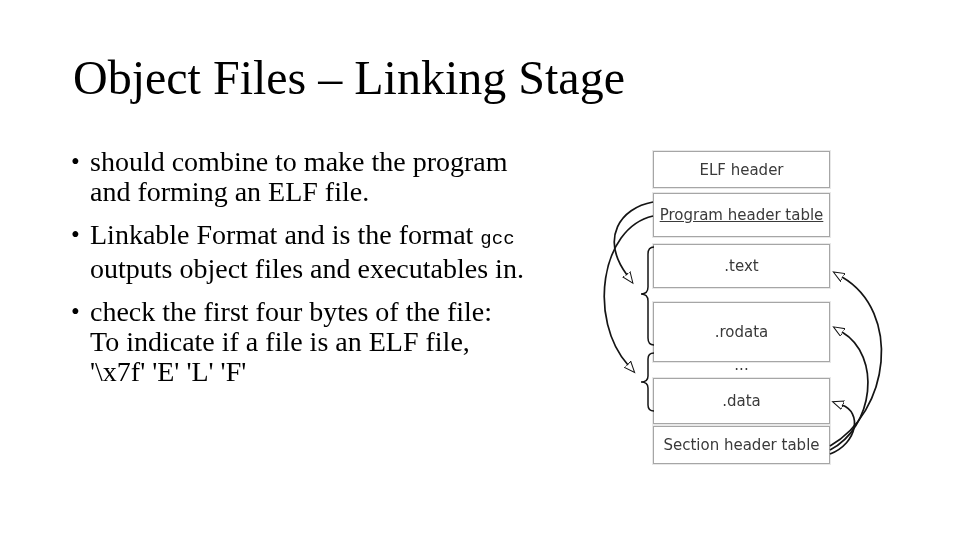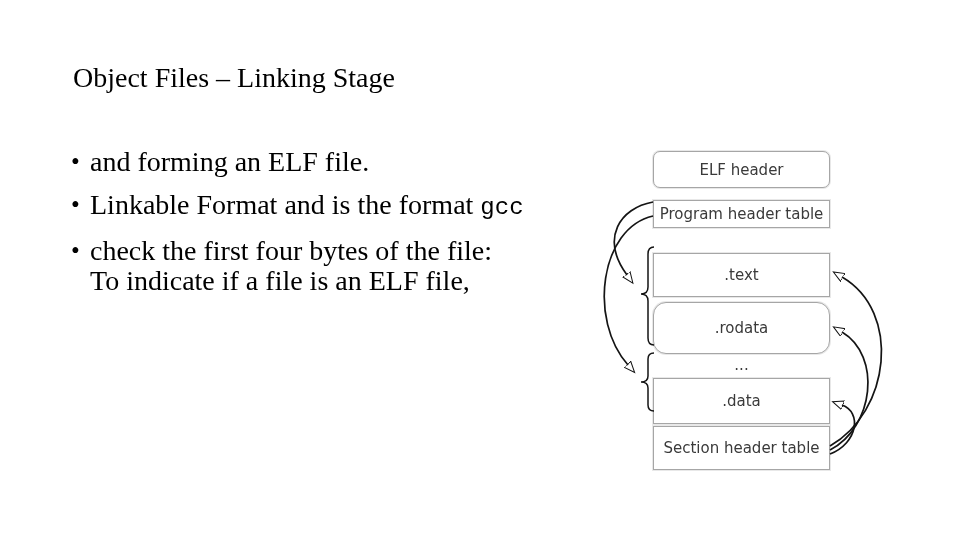--- a/index.html
+++ b/index.html
@@ -12,21 +12,21 @@
     height: 540px;
     background: #ffffff;
     overflow: hidden;
   }
 
   
   .title {
     position: absolute;
     left: 73px;
     top: 53px;
-    font-size: 28px;
+    font-size: 48px;
     font-weight: normal;
     line-height: 50px;
     color: #000000;
     white-space: nowrap;
   }
 
   
   .bullets {
     position: absolute;
     left: 71px;
@@ -43,45 +43,45 @@
   }
   .bullet .marker {
     width: 19px;
     flex: 0 0 19px;
     font-size: 25px;
     line-height: 30px;
   }
   .bullet .lines { flex: 1; }
   .mono {
     font-family: "Liberation Mono", monospace;
-    font-size: 24px;
+    font-size: 19px;
   }
 
   
   .dbox {
     position: absolute;
     left: 653px;
     width: 177px;
     background: #ffffff;
     border: 1px solid #a6a6a6;
     box-shadow: 0 0 0 1px #e8e8e8;
     display: flex;
     align-items: center;
     justify-content: center;
     font-family: "DejaVu Sans", sans-serif;
     font-size: 15px;
     color: #3a3a3a;
     white-space: nowrap;
   }
-  .box-elf       { top: 151px; height: 37px; border-radius: 7px; }
-  .box-pht       { top: 200px; height: 28px; }
-  .box-text      { top: 253px; height: 44px; }
-  .box-rodata    { top: 302px; height: 52px; border-radius: 13px; }
+  .box-elf       { top: 151px; height: 37px; }
+  .box-pht       { top: 193px; height: 44px; text-decoration: underline; }
+  .box-text      { top: 244px; height: 44px; }
+  .box-rodata    { top: 302px; height: 60px; }
   .box-data      { top: 378px; height: 46px; }
-  .box-sht       { top: 426px; height: 44px; }
+  .box-sht       { top: 426px; height: 38px; }
   .ellipsis-row {
     position: absolute;
     left: 653px;
     top: 352px;
     width: 177px;
     height: 26px;
     display: flex;
     align-items: center;
     justify-content: center;
     font-family: "DejaVu Sans", sans-serif;
@@ -110,36 +110,39 @@
 
 <div class="slide">
 
   <h1 class="title">Object Files – Linking Stage</h1>
 
   <div class="bullets">
 
     <div class="bullet">
       <span class="marker">•</span>
       <div class="lines">
+        <div>should combine to make the program</div>
         <div>and forming an ELF file.</div>
       </div>
     </div>
 
     <div class="bullet">
       <span class="marker">•</span>
       <div class="lines">
         <div><span>Linkable Format and is the format </span><span class="mono">gcc</span></div>
+        <div>outputs object files and executables in.</div>
       </div>
     </div>
 
     <div class="bullet">
       <span class="marker">•</span>
       <div class="lines">
         <div>check the first four bytes of the file:</div>
         <div>To indicate if a file is an ELF file,</div>
+        <div>'\x7f' 'E' 'L' 'F'</div>
       </div>
     </div>
 
   </div>
 
   <div>
     <div class="dbox box-elf">ELF header</div>
     <div class="dbox box-pht">Program header table</div>
     <div class="dbox box-text">.text</div>
     <div class="dbox box-rodata">.rodata</div>

